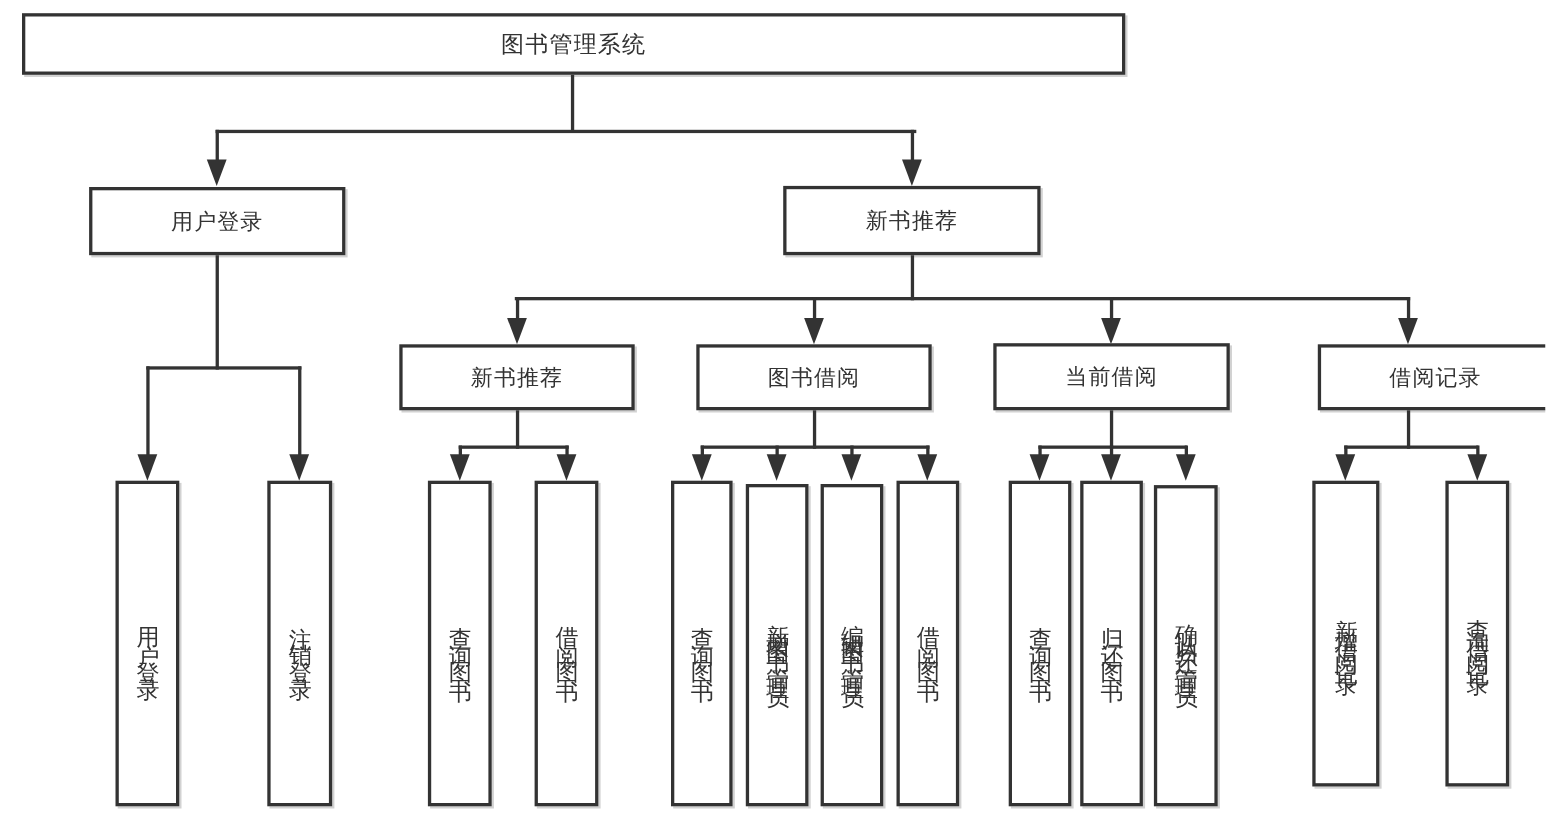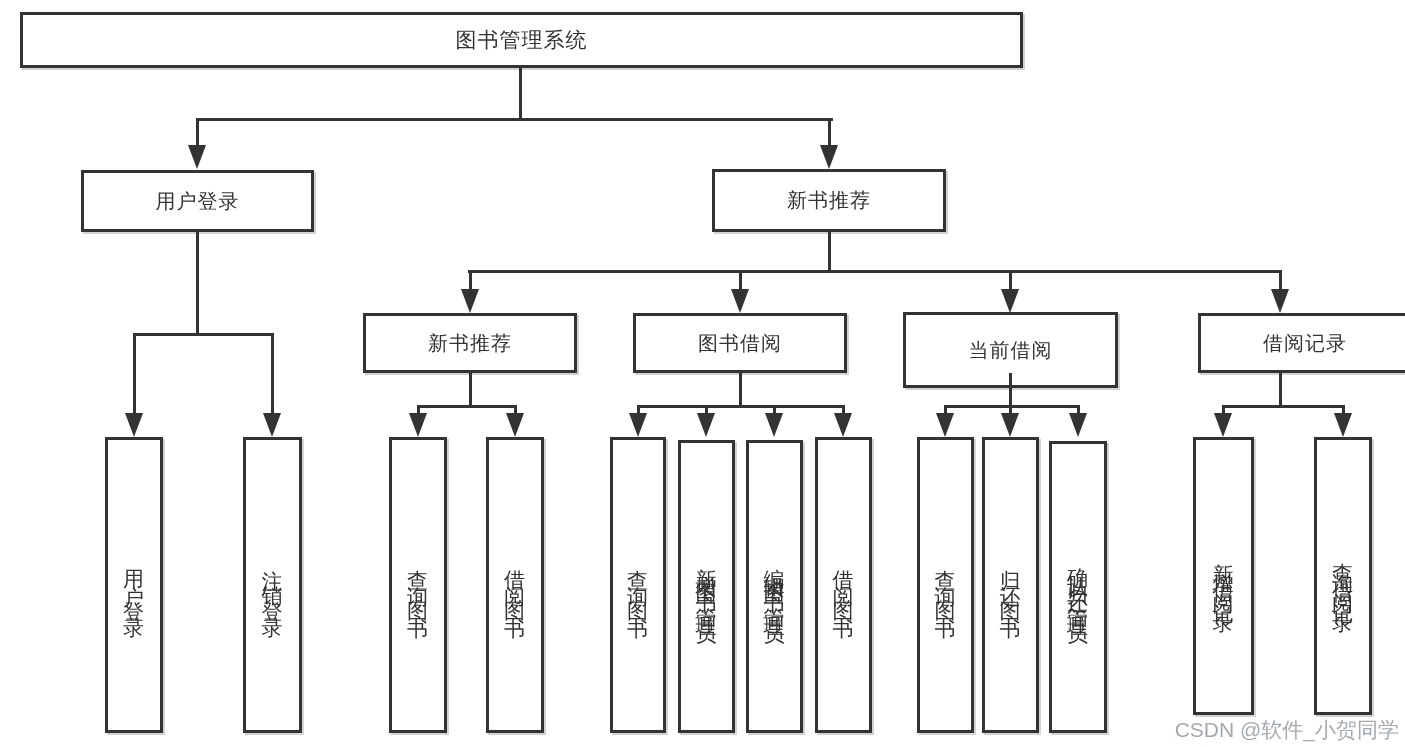--- a/index.html
+++ b/index.html
@@ -101,21 +101,21 @@
   <div class="arr" style="left:1001px; top:289px;"></div>
   <div class="vline" style="left:1279px; top:270px; height:21px;"></div>
   <div class="arr" style="left:1271px; top:289px;"></div>
 
   <div class="box" style="left:633px; top:313px; width:214px; height:60px;">
     <span class="hlabel">图书借阅</span>
   </div>
   <div class="box" style="left:363px; top:313px; width:214px; height:60px;">
     <span class="hlabel">新书推荐</span>
   </div>
-  <div class="box" style="left:903px; top:312px; width:215px; height:76px;">
+  <div class="box" style="left:903px; top:312px; width:215px; height:61px;">
     <span class="hlabel">当前借阅</span>
   </div>
   <div class="box" style="left:1173px; top:313px; width:214px; height:60px;margin-left:25px;">
     <span class="hlabel">借阅记录</span>
   </div>
 
   <div class="vline" style="left:469px; top:373px; height:35px;"></div>
   <div class="hline" style="left:417px; top:405px; width:100px;"></div>
   <div class="vline" style="left:417px; top:405px; height:10px;"></div>
   <div class="arr" style="left:409px; top:413px;"></div>
@@ -186,15 +186,14 @@
     <span class="vtext" style="letter-spacing: 8px;">确认归还（管理员）</span>
   </div>
 
   <div class="box" style="left:1193px; top:437px; width:61px; height:278px;">
     <span class="vtext" style="letter-spacing: 10px;">新增借阅记录</span>
   </div>
   <div class="box" style="left:1314px; top:437px; width:58px; height:278px;">
     <span class="vtext" style="letter-spacing: 10px;">查询借阅记录</span>
   </div>
 
-  <div class="watermark">CSDN @软件_小贺同学</div>
 
 </div>
 
 </body></html>

